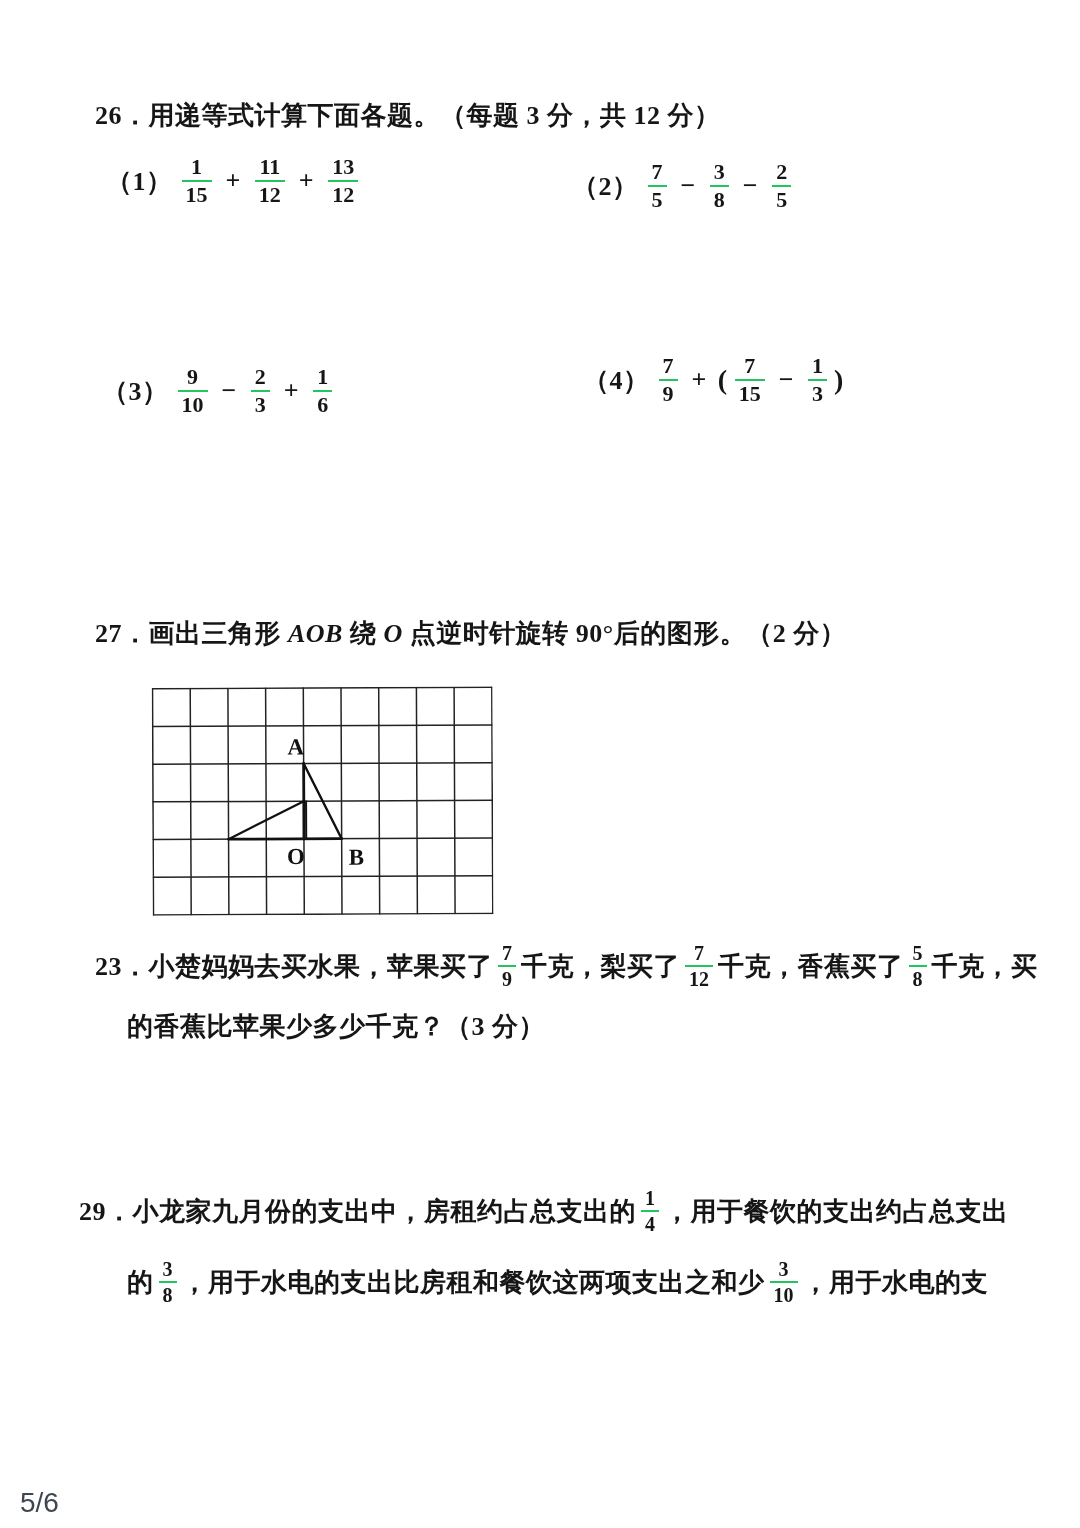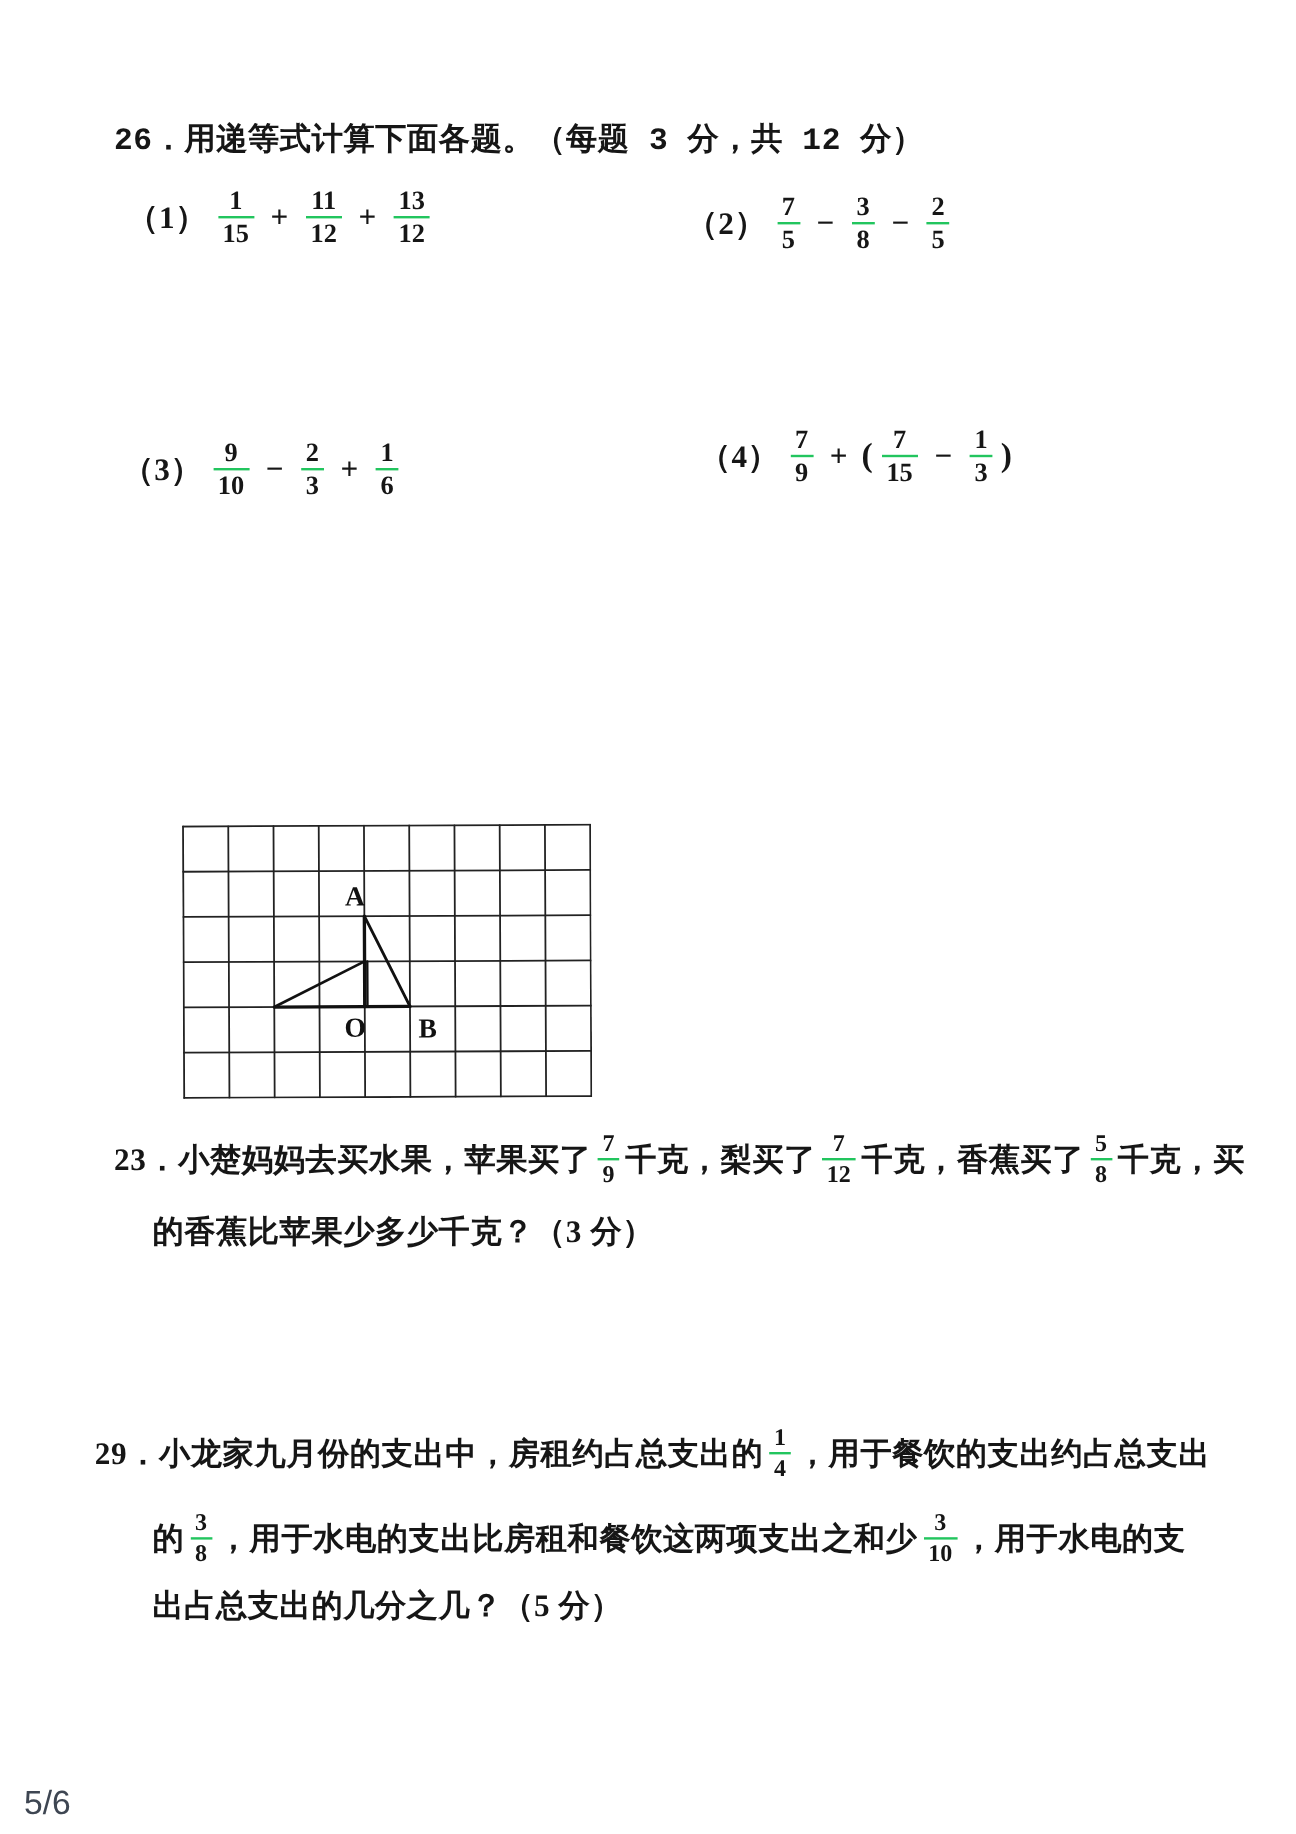--- a/index.html
+++ b/index.html
@@ -3,21 +3,20 @@
 <meta charset="utf-8">
 <style>
   html,body{margin:0;padding:0;background:#ffffff;}
   .page{
     position:relative;width:1080px;height:1528px;background:#ffffff;
     font-family:"Liberation Serif", serif;color:#161616;overflow:hidden;
   }
   .qtitle{
     position:absolute;font-size:26px;font-weight:600;white-space:nowrap;
     letter-spacing:0.5px;
-    font-family:Liberation Mono, monospace;
   }
   .line{
     position:absolute;display:flex;align-items:center;white-space:nowrap;
     font-size:26px;font-weight:600;height:72px;letter-spacing:0.5px;
   }
   .plain{height:40px;}
   .segs{display:inline-flex;align-items:center;}
   .label{margin-right:4px;}
   .frac{
     display:inline-flex;flex-direction:column;align-items:center;
@@ -120,20 +119,21 @@
         </span>
         <span class="op">−</span>
         <span class="frac">
           <span class="num">1</span>
           <span class="den">3</span>
         </span>
         <span class="paren">)</span>
       </span>
   </div>
 
+  <div class="qtitle" style="left:95px;top:616px"><span>27．画出三角形 </span><span class="it">AOB</span><span> 绕 </span><span class="it">O</span><span> 点逆时针旋转 90°后的图形。（2 分）</span></div>
 
   <div class="grid-fig">
       <svg width="341.3" height="228.20000000000002" viewBox="-1 -1 341.3 228.20000000000002">
         <line x1="0" y1="0" x2="0" y2="226.20000000000002" stroke="#222222" stroke-width="1.5" stroke-linecap="round"></line>
         <line x1="37.7" y1="0" x2="37.7" y2="226.20000000000002" stroke="#222222" stroke-width="1.5" stroke-linecap="round"></line>
         <line x1="75.4" y1="0" x2="75.4" y2="226.20000000000002" stroke="#222222" stroke-width="1.5" stroke-linecap="round"></line>
         <line x1="113.10000000000001" y1="0" x2="113.10000000000001" y2="226.20000000000002" stroke="#222222" stroke-width="1.5" stroke-linecap="round"></line>
         <line x1="150.8" y1="0" x2="150.8" y2="226.20000000000002" stroke="#222222" stroke-width="1.5" stroke-linecap="round"></line>
         <line x1="188.5" y1="0" x2="188.5" y2="226.20000000000002" stroke="#222222" stroke-width="1.5" stroke-linecap="round"></line>
         <line x1="226.20000000000002" y1="0" x2="226.20000000000002" y2="226.20000000000002" stroke="#222222" stroke-width="1.5" stroke-linecap="round"></line>
@@ -194,19 +194,16 @@
         <span class="num">3</span>
         <span class="den">8</span>
       </span>
       <span>，用于水电的支出比房租和餐饮这两项支出之和少</span>
       <span class="frac">
         <span class="num">3</span>
         <span class="den">10</span>
       </span>
       <span>，用于水电的支</span>
     </div>
-  <div class="line plain" style="left:127px;top:1318px">
-      <span>出占总支出的几分之几？（5 分）</span>
-    </div>
 
   <div class="footer">5/6</div>
 
 </div>
 
 </body></html>

